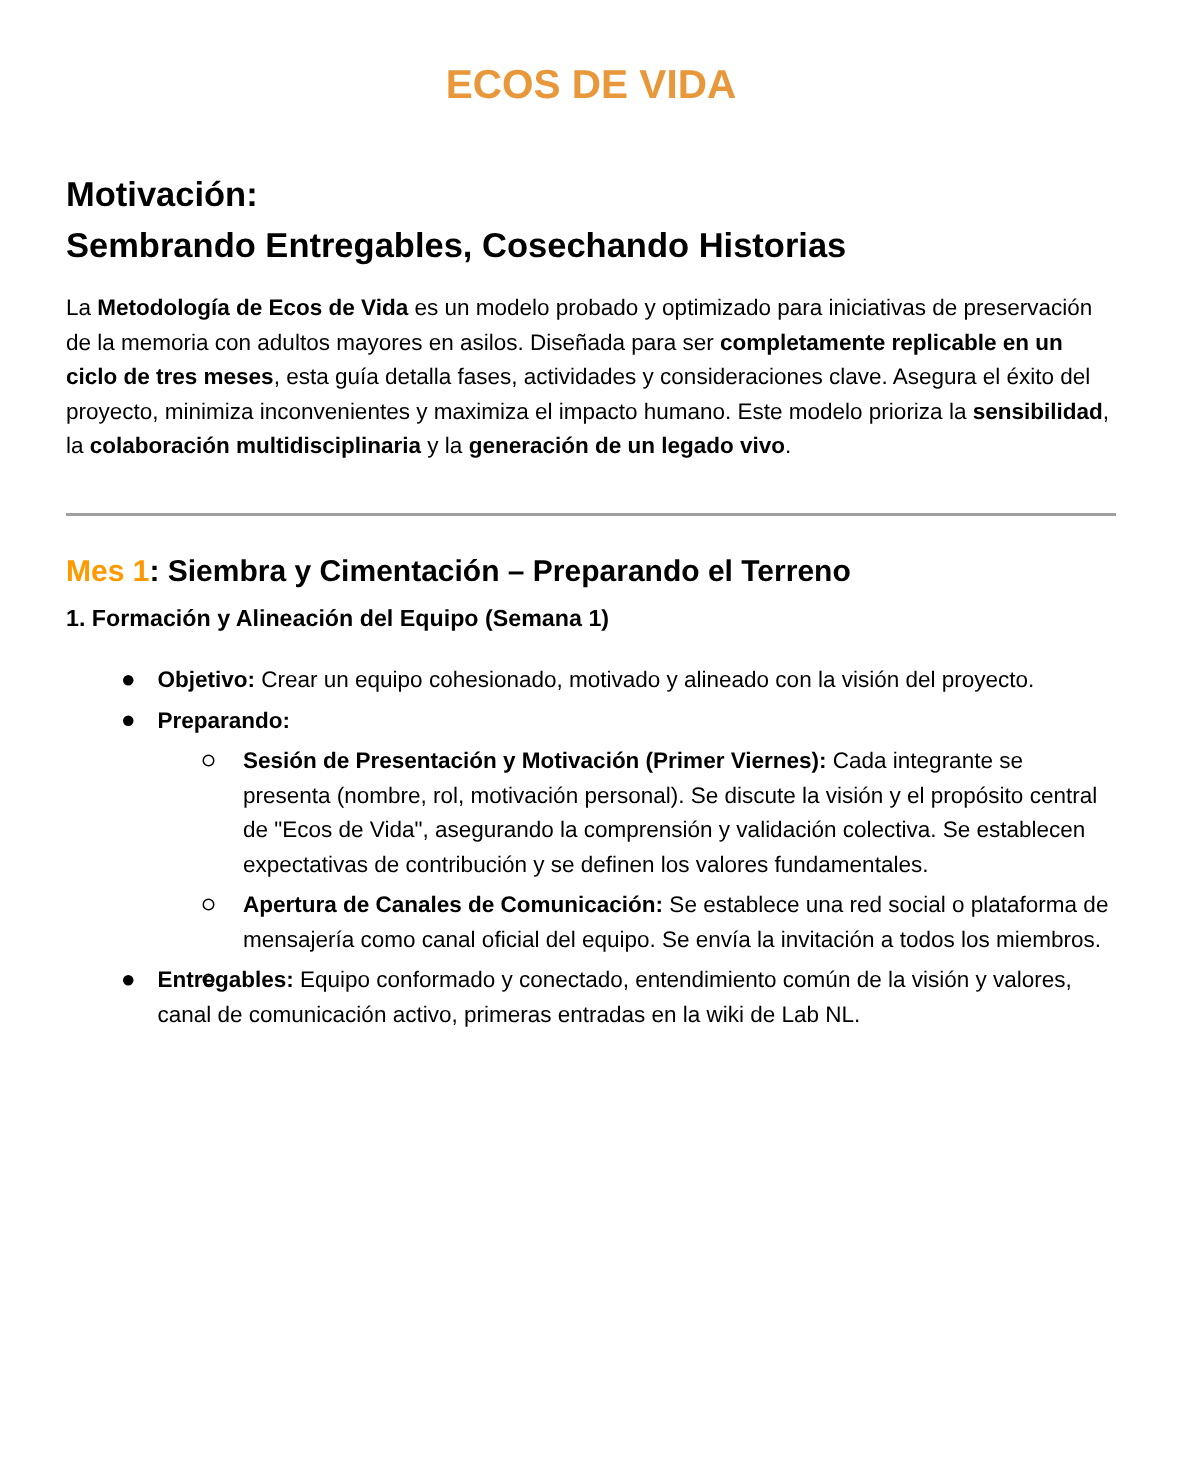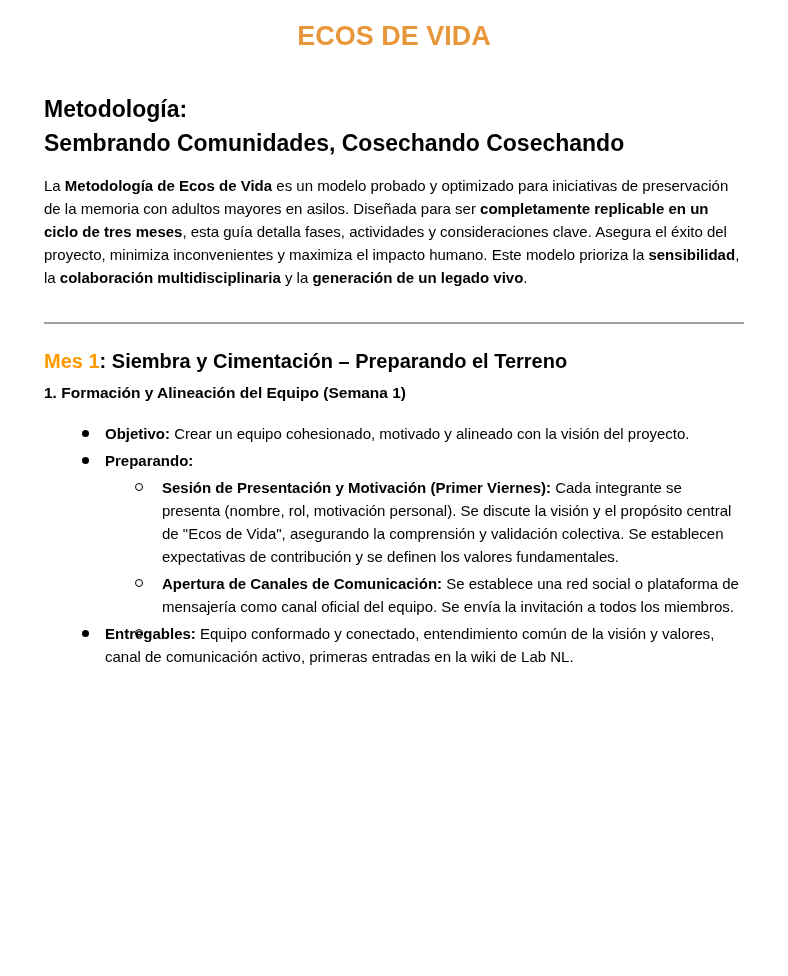--- a/index.html
+++ b/index.html
@@ -9,21 +9,21 @@
     --text-black:#000000;
   }
   html,body{margin:0;padding:0;}
   body{
     width:788px;height:976px;
     background:#ffffff;
     font-family:"Liberation Sans",sans-serif;
     color:var(--text-black);
     overflow:hidden;
   }
-  .doc{padding:20px 44px 0 44px;}
+  .doc{padding:40px 44px 0 44px;}
   .title{
     font-size:27px;font-weight:700;line-height:32px;
     text-align:center;color:var(--title-orange);
   }
   .h1{
     font-size:23px;font-weight:700;line-height:34px;
     margin-top:40px;
   }
   .p{
     font-size:15px;line-height:23px;margin-top:14px;
@@ -60,22 +60,22 @@
   .b{font-weight:700;text-align:right;}
 </style>
 </head>
 <body>
 
 <div class="doc">
 
   <div class="title">ECOS DE VIDA</div>
 
   <div class="h1">
-    <div>Metodología:</div>
-    <div>Sembrando Comunidades, Cosechando Cosechando</div>
+    <div>Motivación:</div>
+    <div>Sembrando Entregables, Cosechando Historias</div>
   </div>
 
   <div class="p"><span>La </span><span class="b">Metodología de Ecos de Vida</span><span> es un modelo probado y optimizado para iniciativas de preservación de la memoria con adultos mayores en asilos. Diseñada para ser </span><span class="b">completamente replicable en un ciclo de tres meses</span><span>, esta guía detalla fases, actividades y consideraciones clave. Asegura el éxito del proyecto, minimiza inconvenientes y maximiza el impacto humano. Este modelo prioriza la </span><span class="b">sensibilidad</span><span>, la </span><span class="b">colaboración multidisciplinaria</span><span> y la </span><span class="b">generación de un legado vivo</span><span>.</span></div>
 
   <hr class="divider">
 
   <div class="h2"><span class="accent">Mes 1</span><span>: Siembra y Cimentación – Preparando el Terreno</span></div>
 
 
   <div class="h3">1. Formación y Alineación del Equipo (Semana 1)</div>

